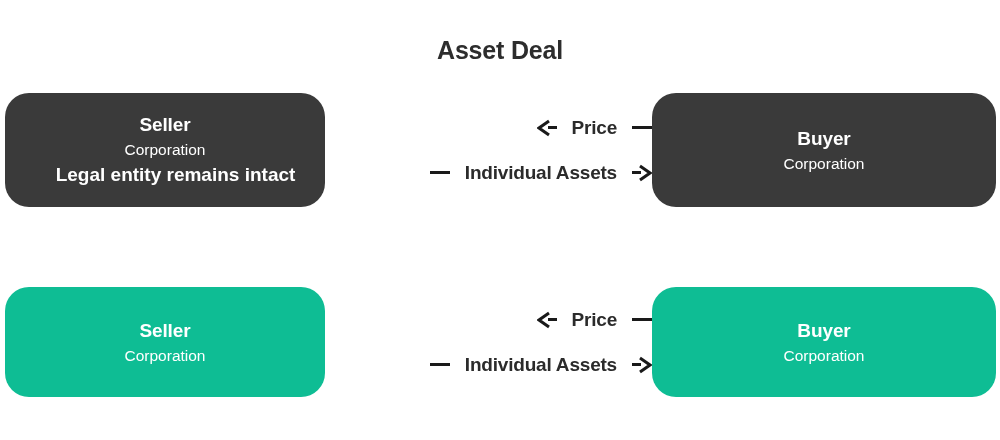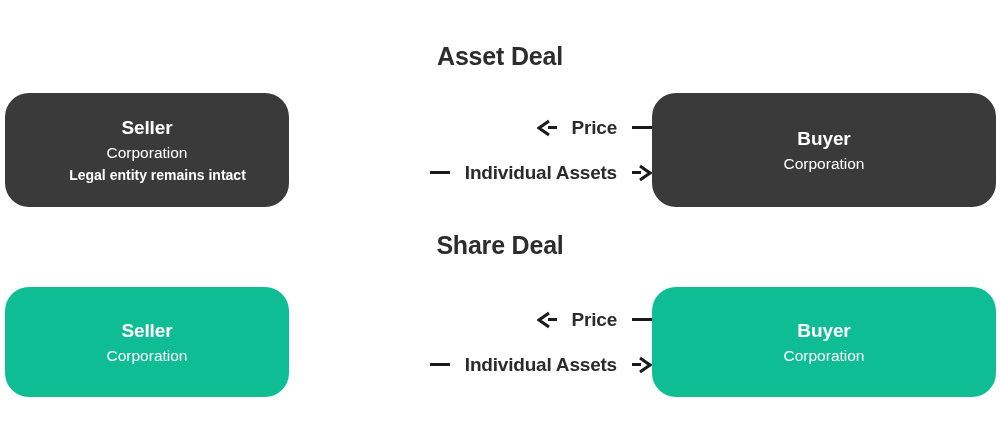--- a/index.html
+++ b/index.html
@@ -18,45 +18,45 @@
     width:1000px;height:440px;
     background:var(--bg);
     overflow:hidden;
   }
   .section-title{
     position:absolute;left:0;width:100%;
     text-align:center;
     font-size:25px;font-weight:700;color:#2D2D2D;
     letter-spacing:-0.2px;
   }
-  .title-asset{top:42px;}
+  .title-asset{top:36px;}
   .title-share{top:231px;}
   .row{
     position:absolute;left:0;width:100%;
     display:flex;align-items:stretch;
   }
   .row-asset{top:93px;height:114px;}
   .row-share{top:287px;height:110px;}
   .box{
-    width:284px;
+    width:320px;
     border-radius:24px;
     display:flex;flex-direction:column;
     justify-content:center;align-items:center;
     gap:5px;
     color:var(--boxtext);
     text-align:center;
     padding:8px 14px;
   }
   .box.left{margin-left:5px;}
   .box.right{margin-right:4px;width:344px;}
   .box.dark{background:var(--dark);}
   .box.teal{background:var(--teal);}
   .box-title{font-size:19px;font-weight:700;letter-spacing:-0.1px;}
   .box-sub{font-size:15.5px;font-weight:400;}
-  .box-note{font-size:14px;font-weight:600;margin-left:21px;}
+  .box-note{font-size:19px;font-weight:600;margin-left:21px;}
   .arrows{
     flex:1;
     display:flex;flex-direction:column;
     justify-content:center;
     gap:21px;
     min-width:0;
     align-items:flex-end;
   }
   .arrow-row{
     display:flex;align-items:center;
@@ -113,21 +113,20 @@
         </div>
       </div>
     </div>
 
     <div class="box dark right">
       <div class="box-title">Buyer</div>
       <div class="box-sub">Corporation</div>
     </div>
   </div>
 
-  <div class="section-title title-share">Share Deal</div>
 
   <div class="row row-share">
     <div class="box teal left">
       <div class="box-title">Seller</div>
       <div class="box-sub">Corporation</div>
     </div>
 
     <div class="arrows">
       <div class="arrow-row">
         <div class="seg">

